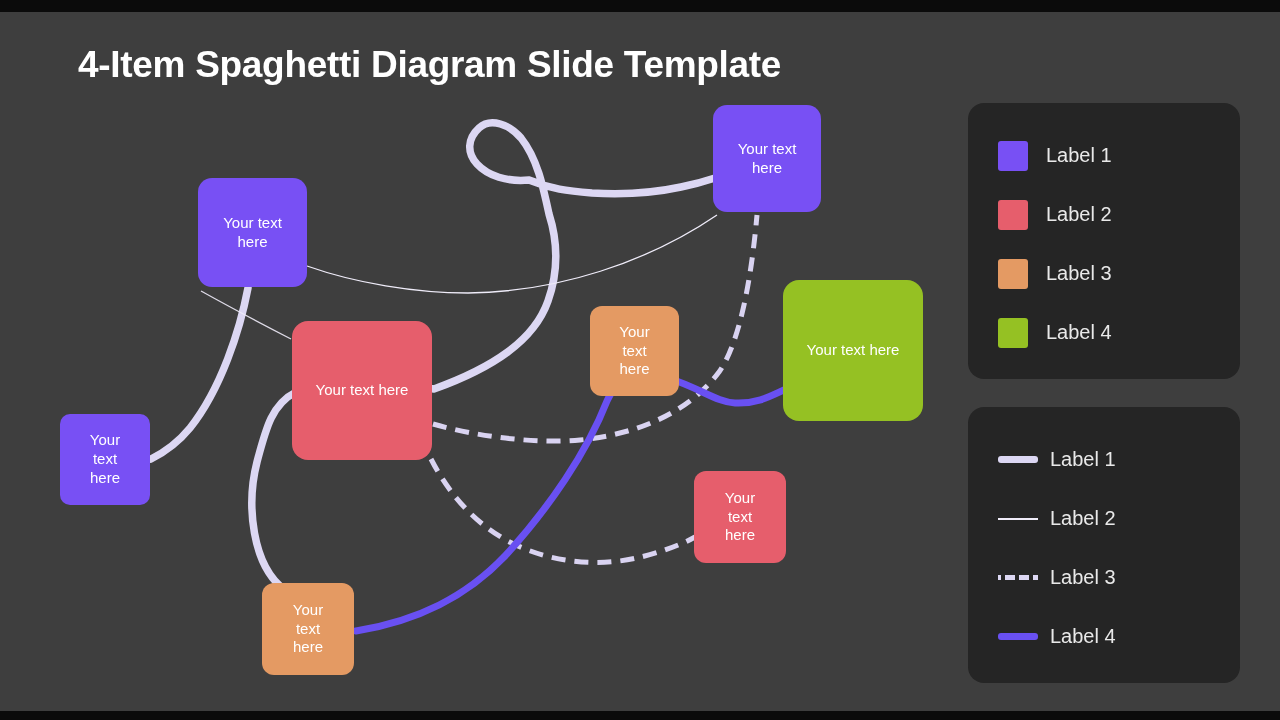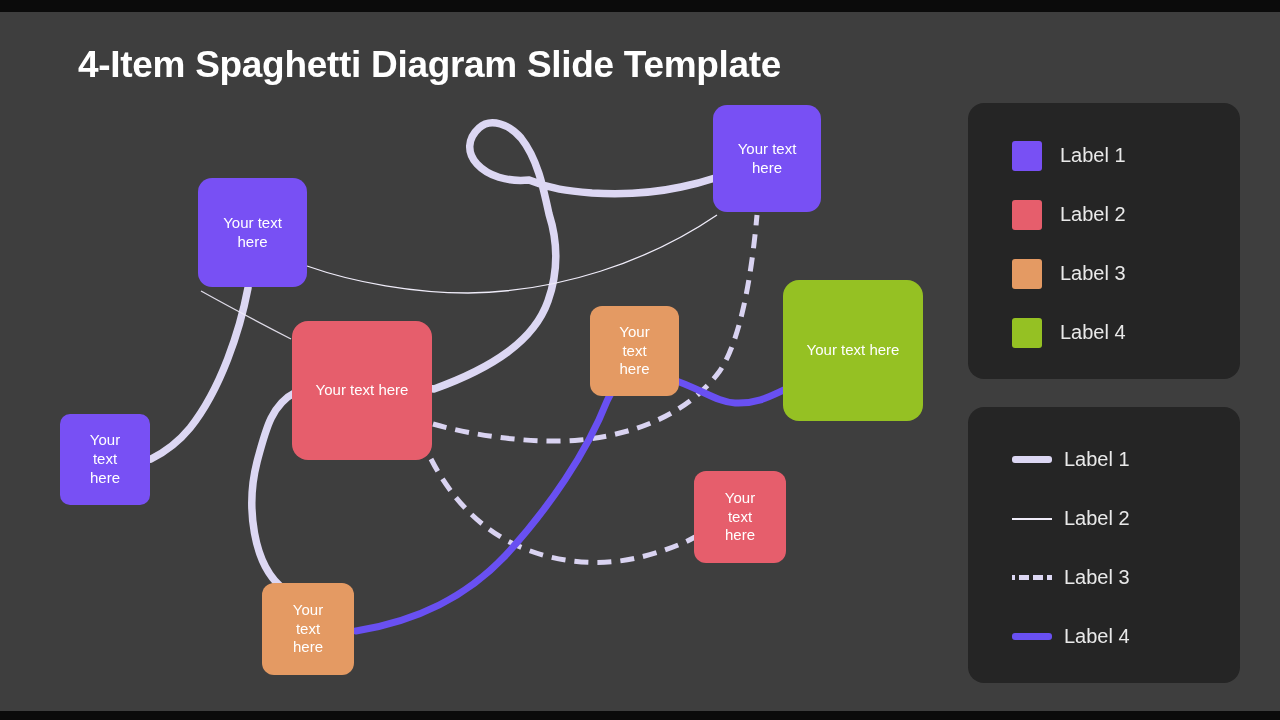--- a/index.html
+++ b/index.html
@@ -39,21 +39,21 @@
   .n8{left:262px;top:583px;width:92px;height:92px;border-radius:12px;}
 
   .panel{
     position:absolute;left:968px;width:272px;height:276px;
     background:#252525;border-radius:16px;
     box-sizing:border-box;padding-top:23px;
   }
   .panel.p1{top:103px;}
   .panel.p2{top:407px;}
   .legend-row{
-    display:flex;align-items:center;height:59px;padding-left:44px;
+    display:flex;align-items:center;height:59px;padding-left:30px;
   }
   .swatch{width:30px;height:30px;border-radius:3px;margin-right:18px;flex:0 0 auto;}
   .line-sample{width:40px;margin-right:12px;flex:0 0 auto;}
   .ls-thick-lav{height:7px;border-radius:3px;background:#dcd7f3;}
   .ls-thin{height:2px;background:#efecf9;}
   .ls-dashed{height:5px;background:
     linear-gradient(90deg,#dcd7f3 0 3px,transparent 3px 7px,#dcd7f3 7px 17px,
     transparent 17px 21px,#dcd7f3 21px 31px,transparent 31px 35px,#dcd7f3 35px 40px);}
   .ls-thick-pur{height:7px;border-radius:3px;background:#6950f2;}
   .legend-label{color:#e9e9e9;font-size:20px;}

